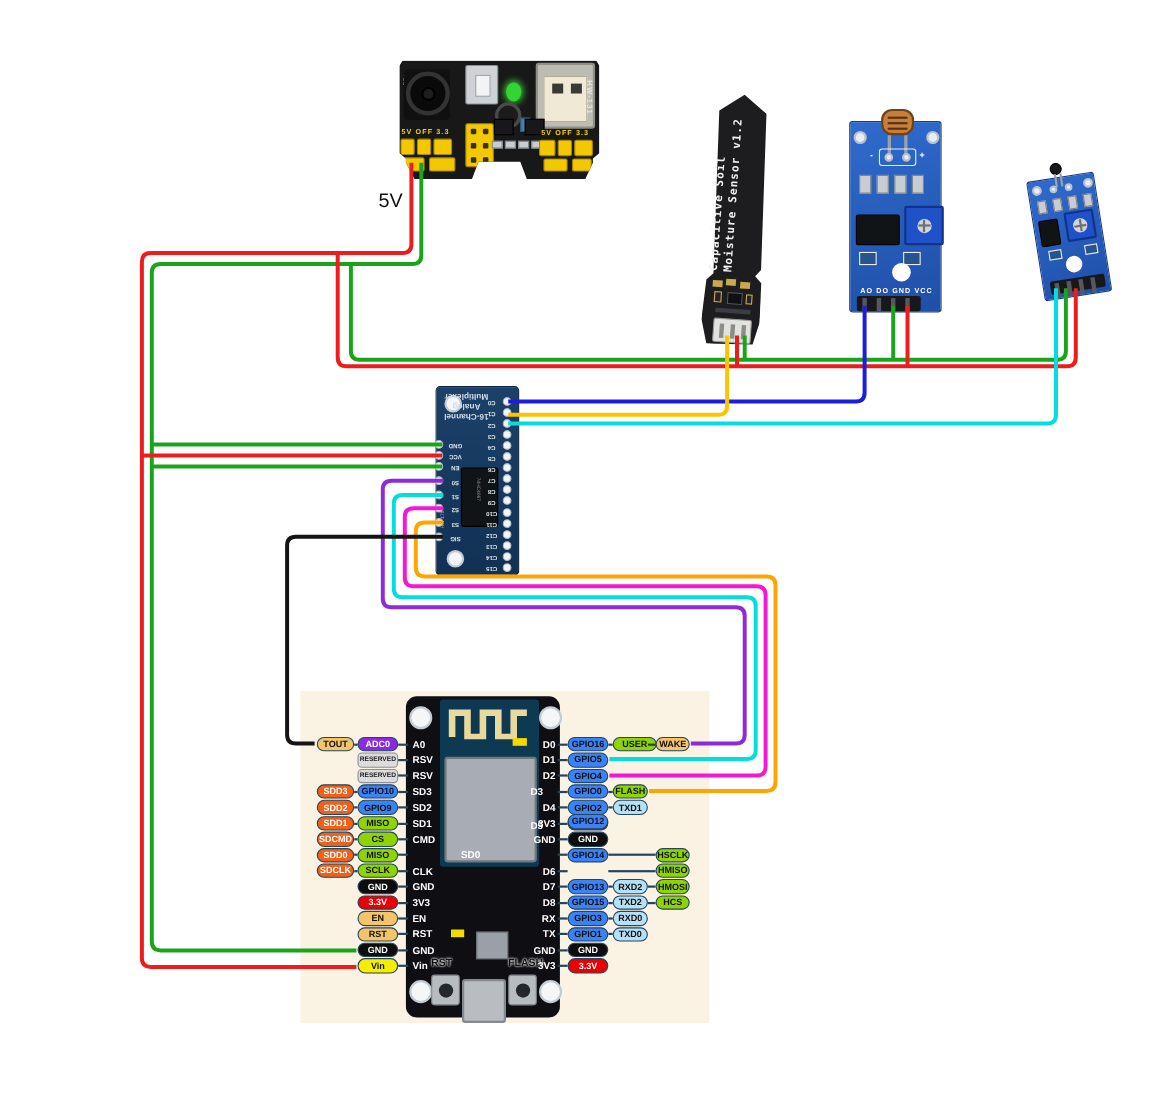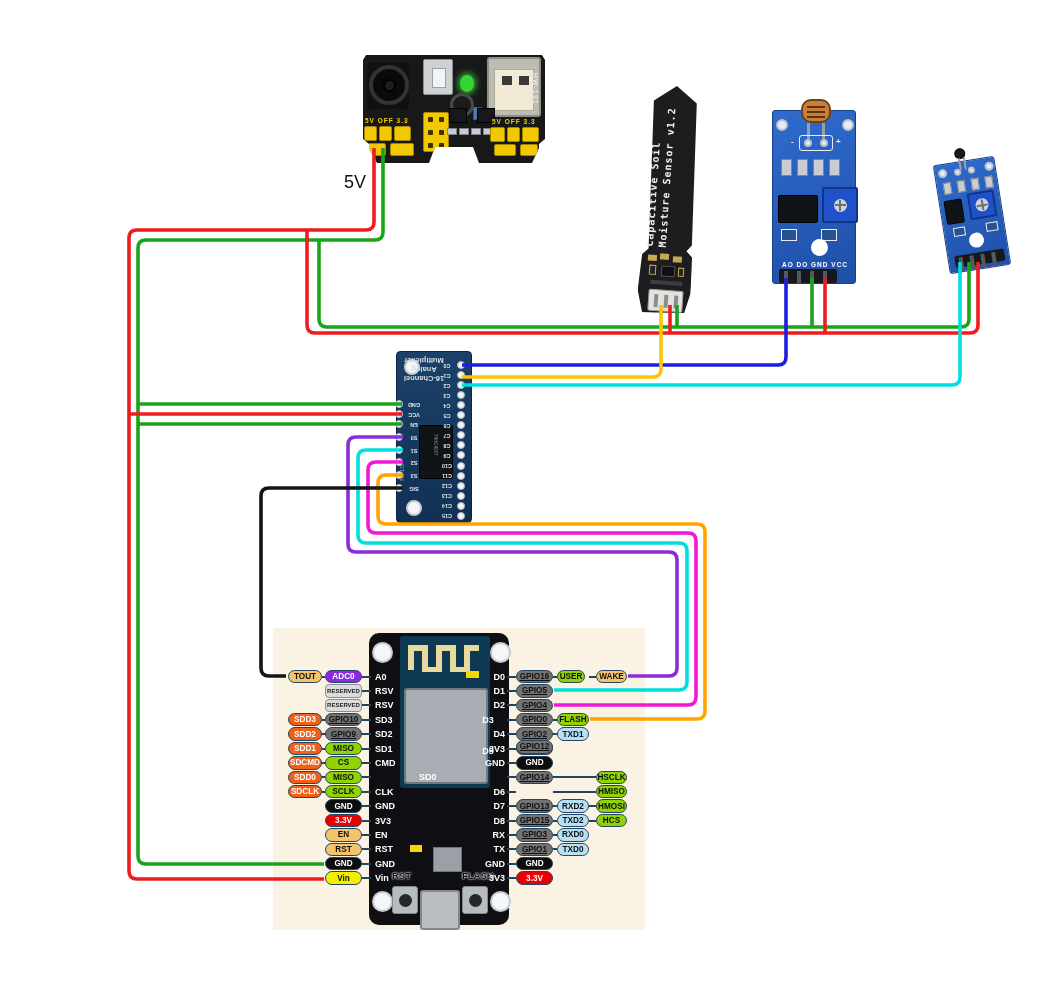--- a/index.html
+++ b/index.html
@@ -40,21 +40,21 @@
   
   .panel{left:273px;top:628px;width:372px;height:302px;background:#faf3e4;}
   .mcu{left:369px;top:633px;width:140px;height:292px;background:#0e0e13;border-radius:10px;}
   .pill{position:absolute;height:13.5px;border:1.6px solid #24455f;border-radius:7px;
         font-weight:bold;font-size:8.2px;display:flex;align-items:center;justify-content:center;
         color:#101010;box-sizing:border-box;background:#fff;white-space:nowrap;}
   .p-tan{background:#f3c46a;}
   .p-purple{background:#8a2be2;color:#fff;}
   .p-gray{background:#dcdcdc;border-color:#8f8f8f;color:#222;font-size:6px;border-radius:4px;}
   .p-orangepill{background:#f06018;color:#fff;}
-  .p-cream{background:#737373;text-decoration:underline;}
+  .p-cream{background:#3b82f6;}
   .p-greenpill{background:#8fd400;}
   .p-blackpill{background:#0d0d0d;color:#fff;}
   .p-redpill{background:#ea0000;color:#fff;}
   .p-yellowpill{background:#f6ee00;}
   .p-bluepill{background:#b5e0f5;}
   .conn{position:absolute;height:2px;background:#24455f;}
   .bpin{position:absolute;font-weight:bold;font-size:9px;color:#fff;white-space:nowrap;}
   .btnlabel{position:absolute;font-weight:bold;font-size:9.5px;color:#101010;
             text-shadow:0 0 2px #fff,0 0 2px #fff;}
   .btn{position:absolute;width:26px;height:28px;background:#b7bcc0;border:1px solid #83898e;border-radius:3px;}
@@ -358,21 +358,21 @@
       <div class="pill p-blackpill" style="position: absolute; box-sizing: border-box; left: 325px; top: 856.95px; width: 37px;">GND</div>
       <div class="conn" style="position: absolute; box-sizing: border-box; left: 362px; top: 862.7px; width: 9px;"></div>
       <div class="bpin" style="position: absolute; box-sizing: border-box; left: 375px; top: 858.7px;">GND</div>
       <div class="pill p-yellowpill" style="position: absolute; box-sizing: border-box; left: 325px; top: 871.35px; width: 37px;">Vin</div>
       <div class="conn" style="position: absolute; box-sizing: border-box; left: 362px; top: 877.1px; width: 9px;"></div>
       <div class="bpin" style="position: absolute; box-sizing: border-box; left: 375px; top: 873.1px;">Vin</div>
       <div class="bpin" style="position: absolute; box-sizing: border-box; left: 471px; top: 671.5px; width: 34px; text-align: right;">D0</div>
       <div class="conn" style="position: absolute; box-sizing: border-box; left: 507px; top: 675.5px; width: 9px;"></div>
       <div class="pill p-cream" style="position: absolute; box-sizing: border-box; left: 516px; top: 669.75px; width: 37px;">GPIO16</div>
       <div class="conn" style="position: absolute; box-sizing: border-box; left: 553px; top: 675.5px; width: 4px;"></div>
-      <div class="pill p-greenpill" style="position: absolute; box-sizing: border-box; left: 557px; top: 669.75px; width: 28px; text-align: center;">USER</div>
+      <div class="pill p-greenpill" style="position: absolute; box-sizing: border-box; left: 557px; top: 669.75px; width: 40px; text-align: center;">USER</div>
       <div class="conn" style="position: absolute; box-sizing: border-box; left: 589px; top: 675.5px; width: 7px;"></div>
       <div class="pill p-tan" style="position: absolute; box-sizing: border-box; left: 596px; top: 669.75px; width: 31px;">WAKE</div>
       <div class="bpin" style="position: absolute; box-sizing: border-box; left: 471px; top: 685.9px; width: 34px; text-align: right;">D1</div>
       <div class="conn" style="position: absolute; box-sizing: border-box; left: 507px; top: 689.9px; width: 9px;"></div>
       <div class="pill p-cream" style="position: absolute; box-sizing: border-box; left: 516px; top: 684.15px; width: 37px;">GPIO5</div>
       <div class="bpin" style="position: absolute; box-sizing: border-box; left: 471px; top: 700.3px; width: 34px; text-align: right;">D2</div>
       <div class="conn" style="position: absolute; box-sizing: border-box; left: 507px; top: 704.3px; width: 9px;"></div>
       <div class="pill p-cream" style="position: absolute; box-sizing: border-box; left: 516px; top: 698.55px; width: 37px;">GPIO4</div>
       <div class="bpin" style="position: absolute; box-sizing: border-box; left: 471px; top: 714.7px; width: 34px; text-align: center;">D3</div>
       <div class="conn" style="position: absolute; box-sizing: border-box; left: 507px; top: 718.7px; width: 9px;"></div>

